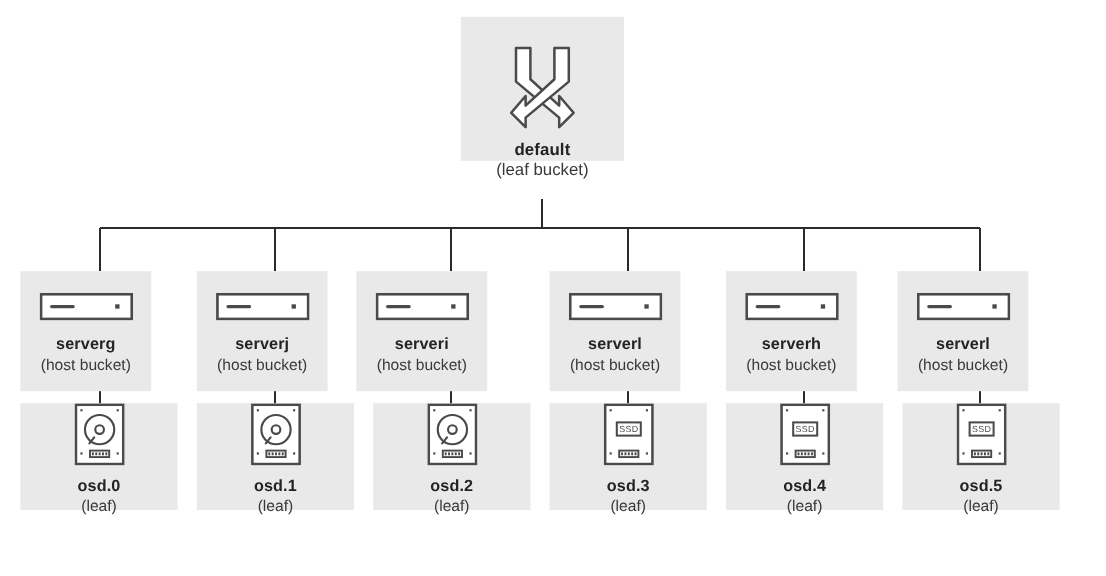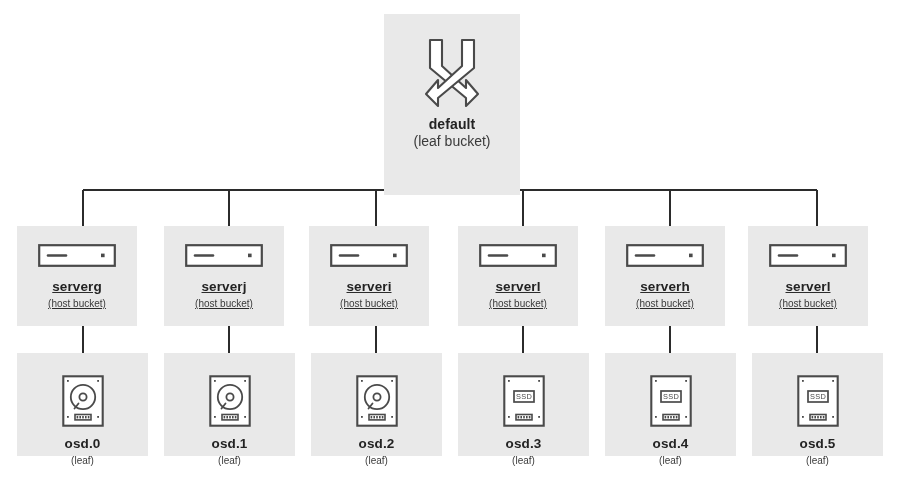--- a/index.html
+++ b/index.html
@@ -45,63 +45,62 @@
   .node .label-main {
     font-weight: bold;
     font-size: 13.5px;
     line-height: 17px;
     letter-spacing: 0.1px;
     color: #232323;
     text-align: center;
     white-space: nowrap;
   }
   .node .label-sub {
-    font-size: 10px;
+    font-size: 13px;
     line-height: 17px;
     color: #3a3a3a;
     text-align: center;
     white-space: nowrap;
   }
 
   
   #root-node {
     left: 384px;
     top: 14px;
     width: 136px;
-    height: 181px;
+    height: 120px;
     padding-top: 22px;
   }
   #root-node .icon-wrap {
     width: 62px;
     height: 72px;
     margin-bottom: 8px;
   }
   #root-node .label-main { font-size: 14px; }
   #root-node .label-sub  { font-size: 14px; }
 
   
   .host-node {
     top: 226px;
-    width: 120px;
+    width: 109px;
     height: 100px;
     padding-top: 18px;
-    text-decoration: underline;
   }
   .host-node .icon-wrap {
     width: 78px;
     height: 23px;
     margin-bottom: 11px;
   }
 
   
   .leaf-node {
-    top: 353px;
+    top: 336px;
     width: 131px;
-    height: 103px;
-    padding-top: 22px;
+    height: 89px;
+    padding-top: 0;
   }
   .leaf-node .icon-wrap {
     width: 42px;
     height: 52px;
     margin-bottom: 8px;
   }
 
   .icon-wrap svg { display: block; width: 100%; height: 100%; }
 </style>
 </head>
@@ -164,21 +163,21 @@
       <svg viewBox="0 0 78 23" xmlns="http://www.w3.org/2000/svg">
         <rect x="1.2" y="1.2" width="75.6" height="20.6" fill="#ffffff" stroke="#4a4a4a" stroke-width="2.2"></rect>
         <line x1="10" y1="11.5" x2="28" y2="11.5" stroke="#4a4a4a" stroke-width="2.6" stroke-linecap="round"></line>
         <rect x="63" y="9.6" width="3.6" height="3.6" fill="#4a4a4a"></rect>
       </svg>
     </div>
     <div class="label-main">serverj</div>
     <div class="label-sub">(host bucket)</div>
   </div>
 
-  <div class="node host-node" style="left:309px">
+  <div class="node host-node" style="left:297px">
     <div class="icon-wrap">
       <svg viewBox="0 0 78 23" xmlns="http://www.w3.org/2000/svg">
         <rect x="1.2" y="1.2" width="75.6" height="20.6" fill="#ffffff" stroke="#4a4a4a" stroke-width="2.2"></rect>
         <line x1="10" y1="11.5" x2="28" y2="11.5" stroke="#4a4a4a" stroke-width="2.6" stroke-linecap="round"></line>
         <rect x="63" y="9.6" width="3.6" height="3.6" fill="#4a4a4a"></rect>
       </svg>
     </div>
     <div class="label-main">serveri</div>
     <div class="label-sub">(host bucket)</div>
   </div>

